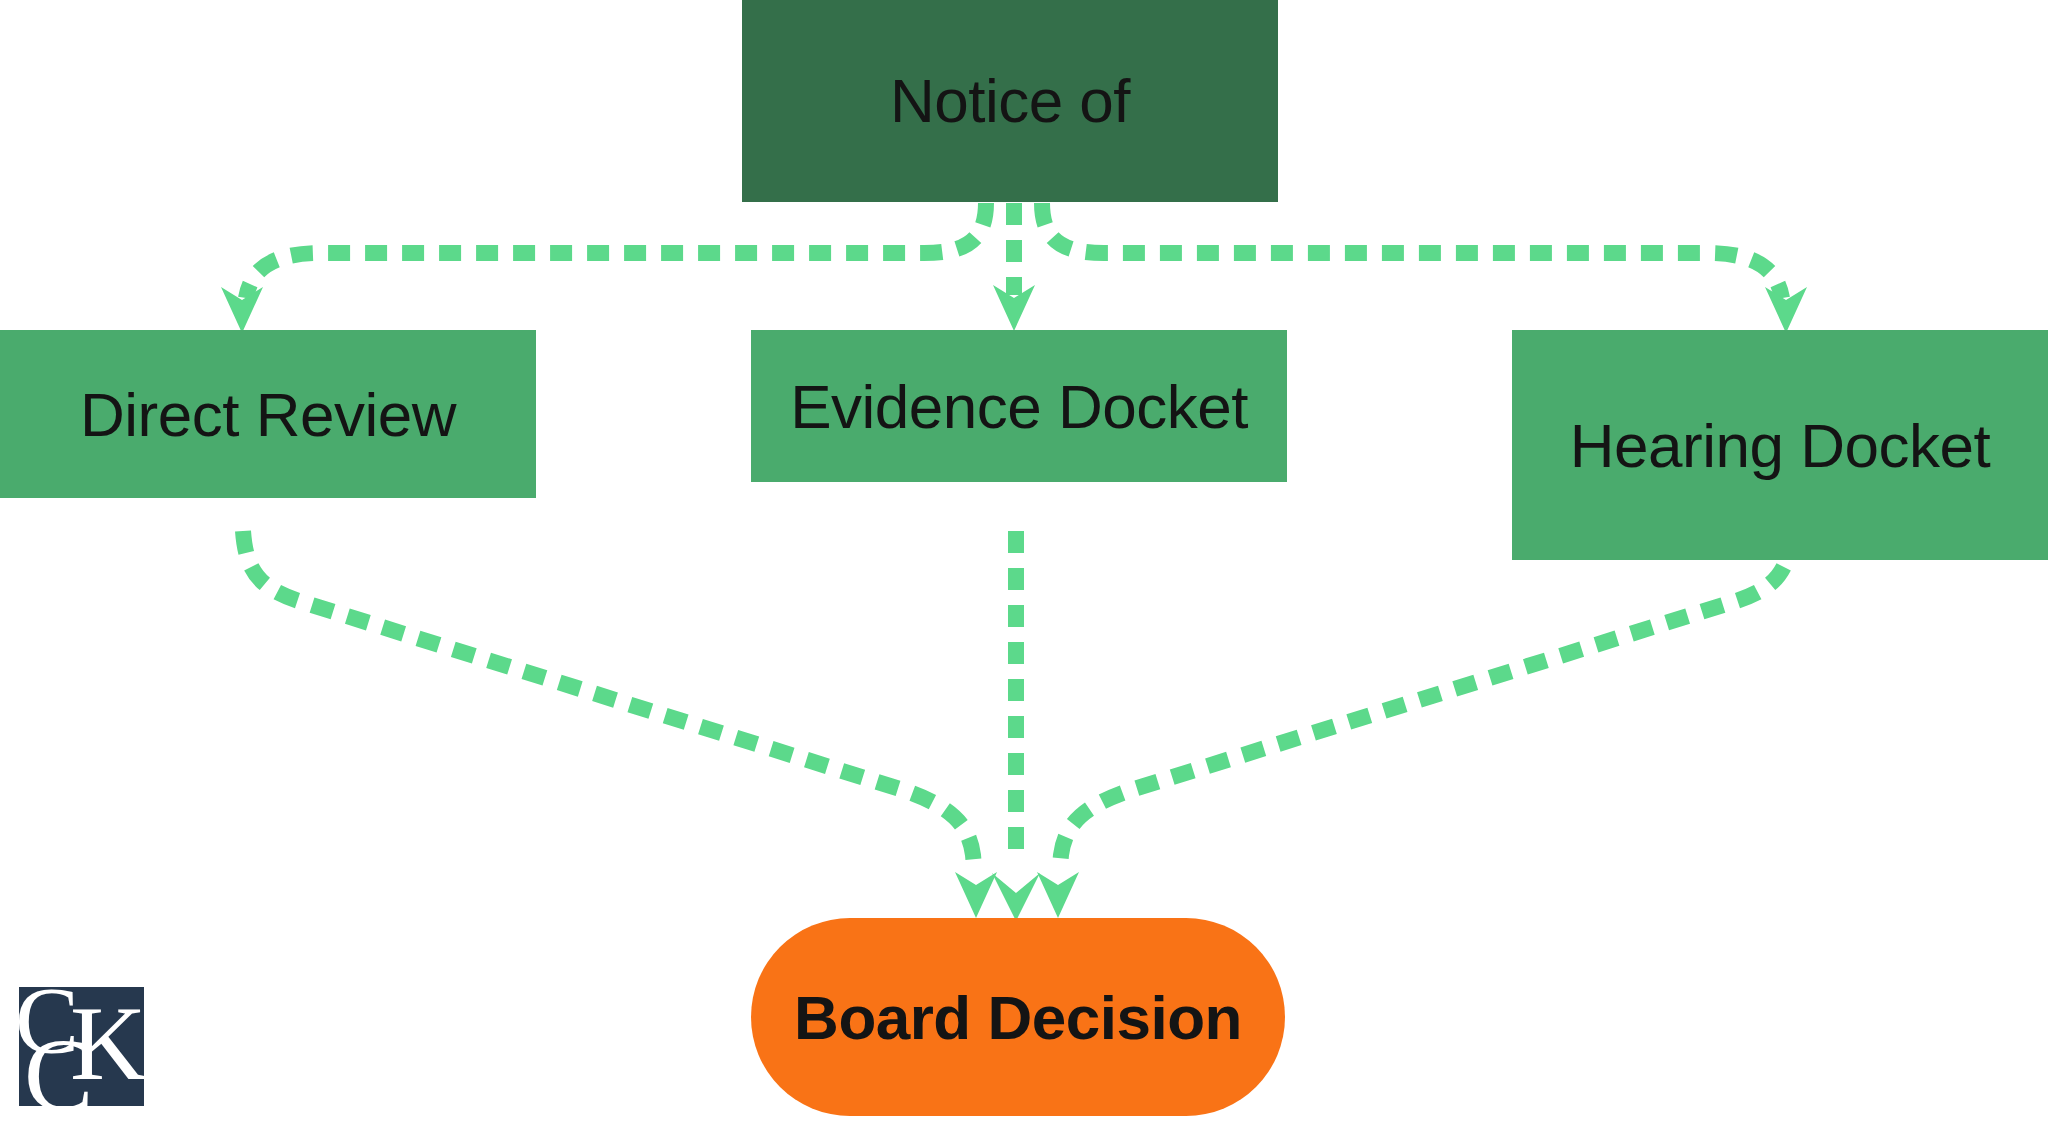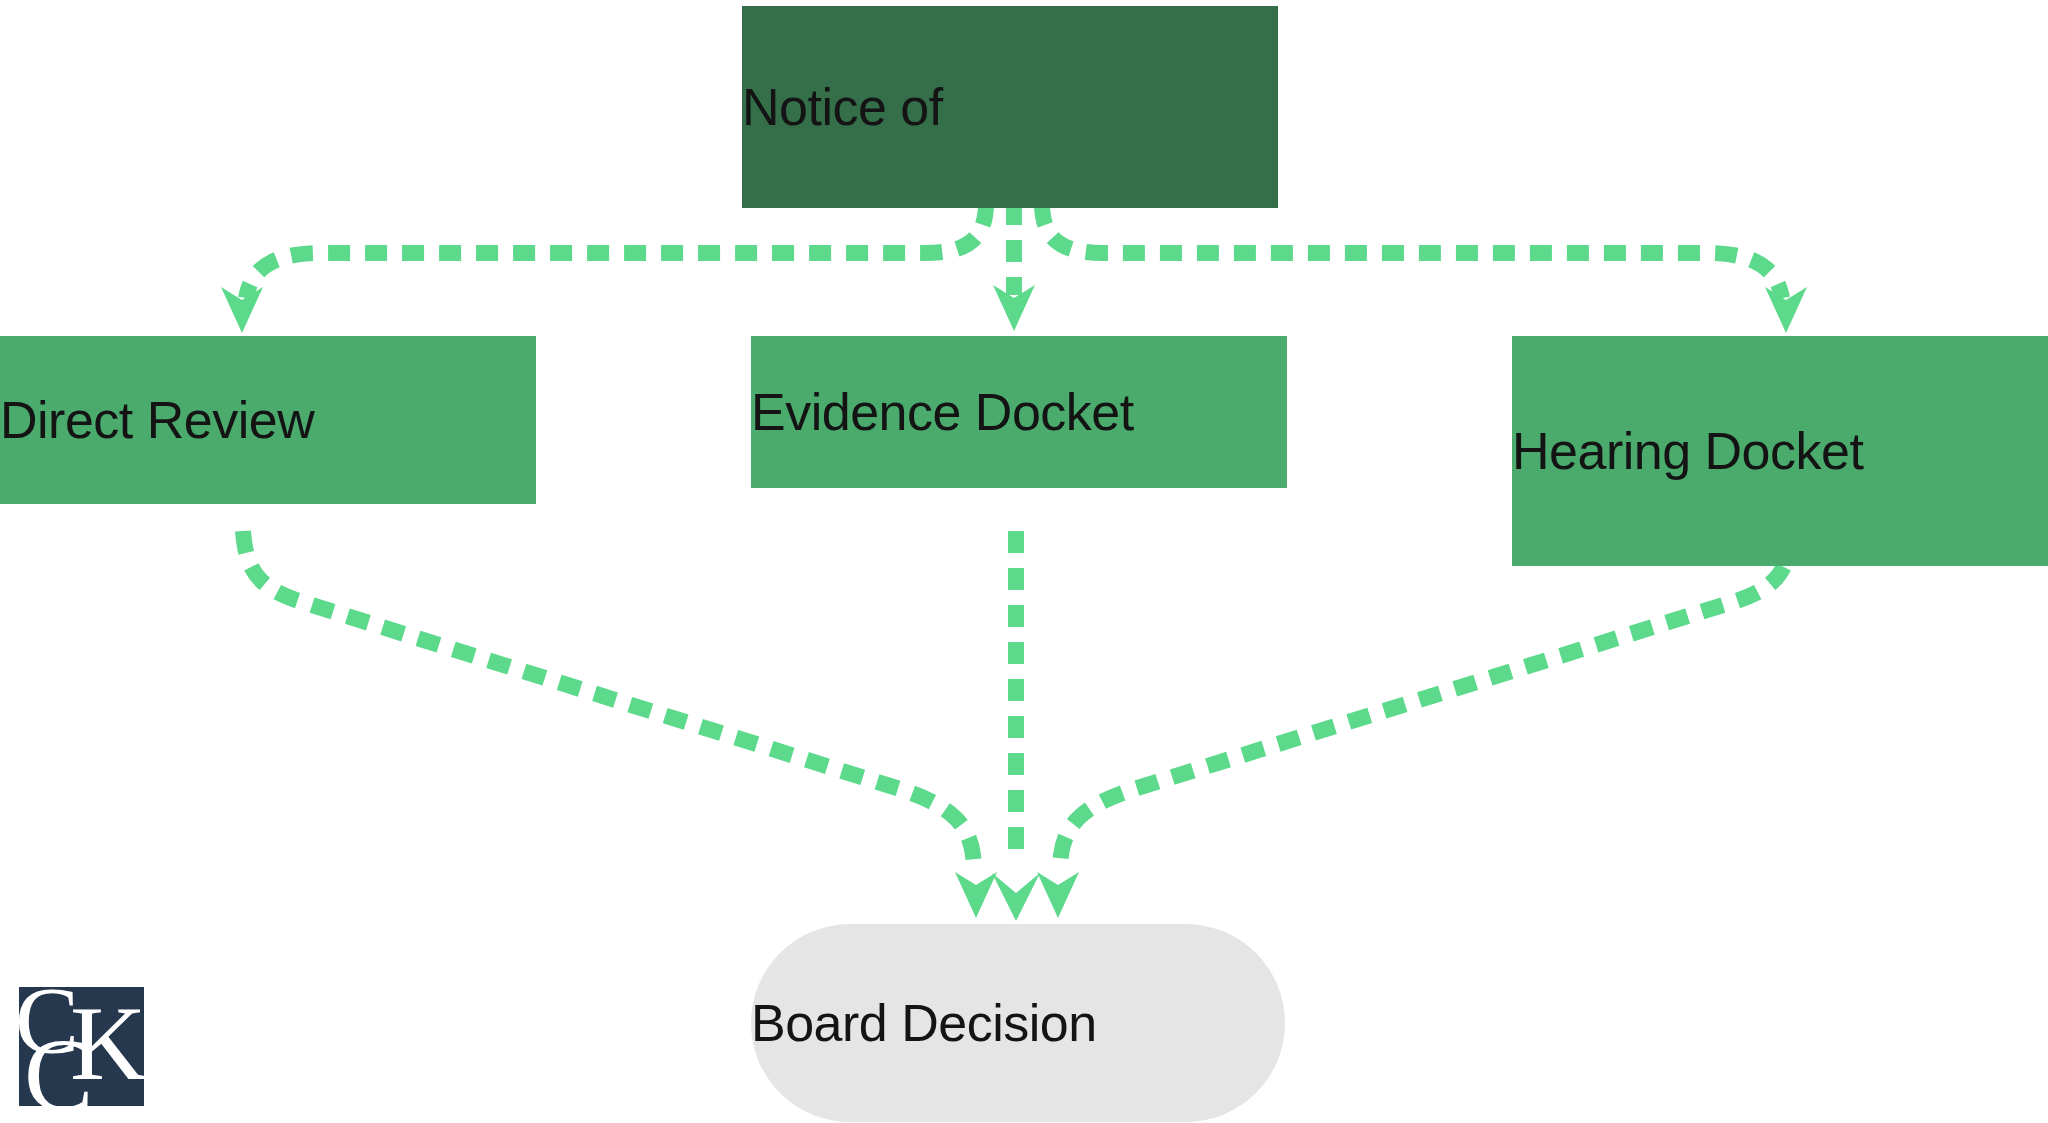--- a/index.html
+++ b/index.html
@@ -12,27 +12,26 @@
     width: 2048px;
     height: 1123px;
     background: #ffffff;
     overflow: hidden;
     font-family: "Liberation Sans", "DejaVu Sans", sans-serif;
   }
   .node {
     position: absolute;
     display: flex;
     align-items: center;
-    justify-content: flex-start;
+    justify-content: center;
     text-align: center;
     color: #141414;
-    font-size: 52px;
+    font-size: 62px;
     letter-spacing: -0.5px;
     line-height: 1.5;
-    margin-top: 6px;
   }
   .node .lbl { display: block; }
   #node-notice {
     left: 742px; top: 0px; width: 536px; height: 202px;
     background: #346f4a;
     line-height: 88px;
   }
   #node-direct {
     left: 0px; top: 330px; width: 536px; height: 168px;
     background: #4aab6d;
@@ -40,22 +39,23 @@
   #node-evidence {
     left: 751px; top: 330px; width: 536px; height: 152px;
     background: #4aab6d;
   }
   #node-hearing {
     left: 1512px; top: 330px; width: 536px; height: 230px;
     background: #4aab6d;
   }
   #node-decision {
     left: 751px; top: 918px; width: 534px; height: 198px;
-    background: #e5e5e5;
+    background: #f97316;
     border-radius: 99px;
+    font-weight: bold;
   }
   #arrow-layer {
     position: absolute;
     left: 0; top: 0; width: 2048px; height: 1123px;
     pointer-events: none;
   }
   #arrow-layer path.flow {
     fill: none;
     stroke: #5cd98b;
     stroke-width: 16px;

